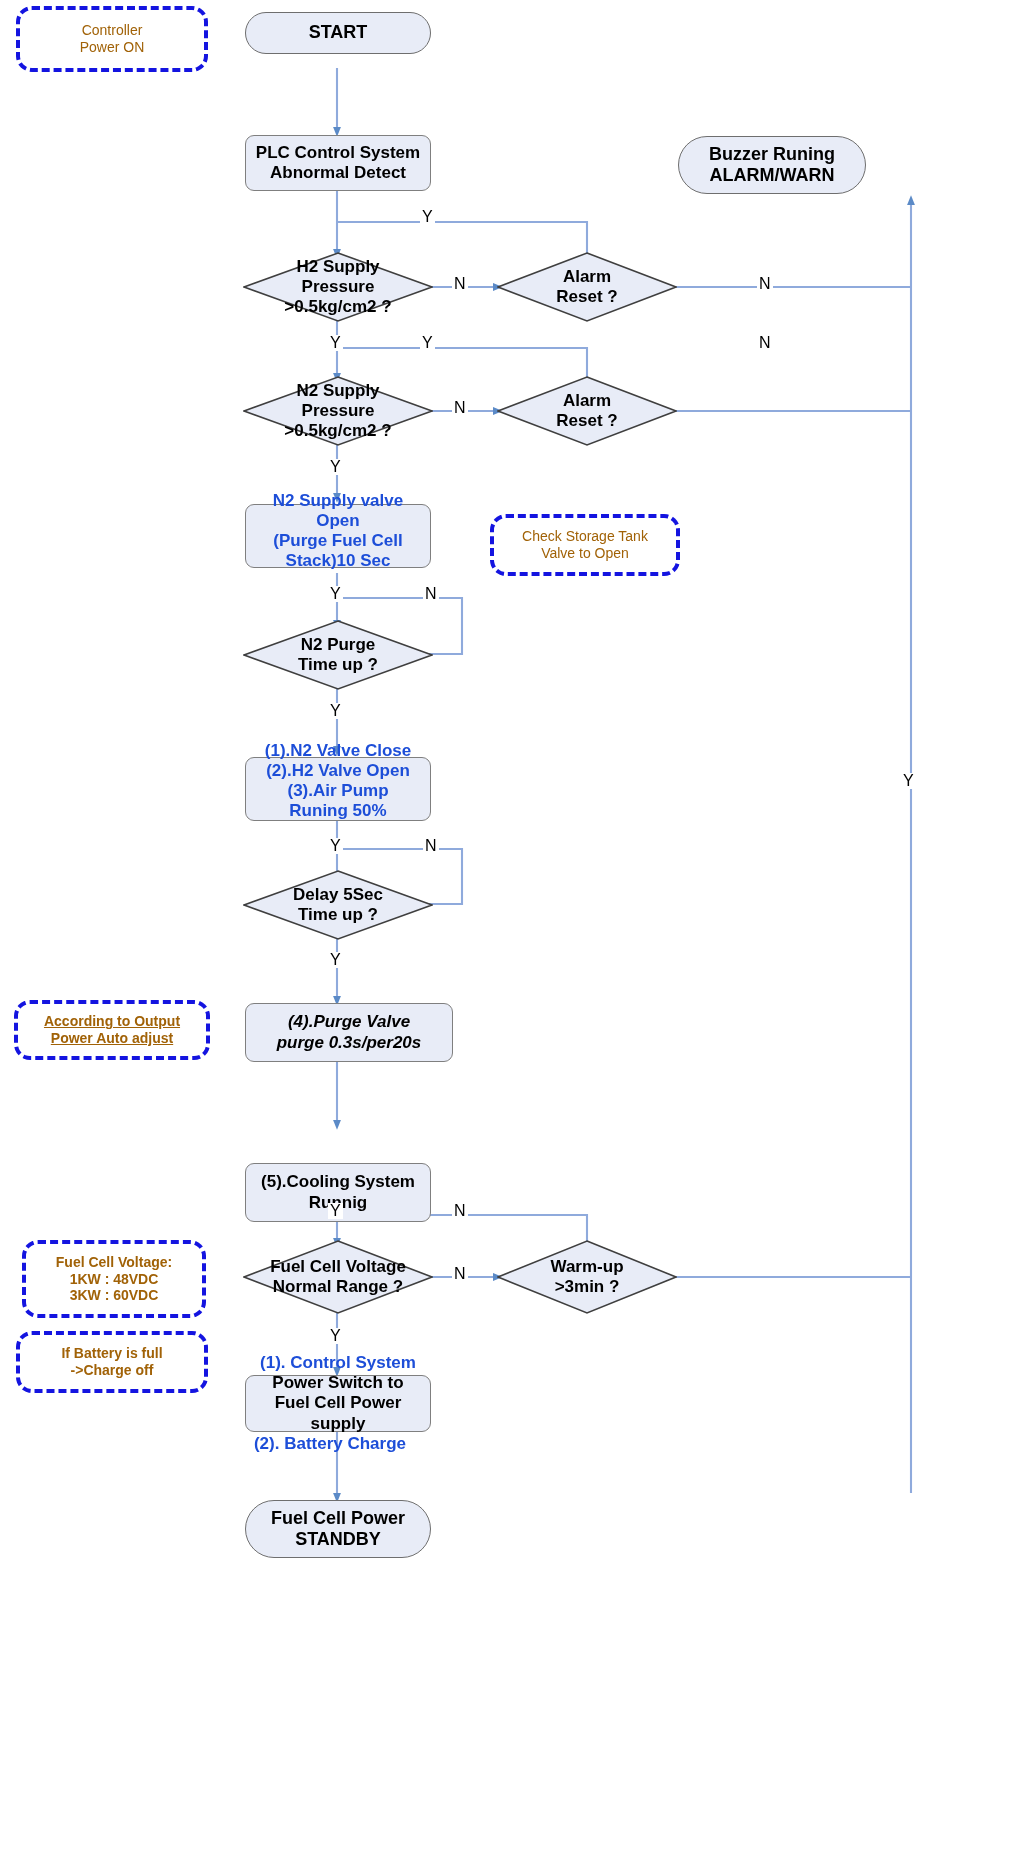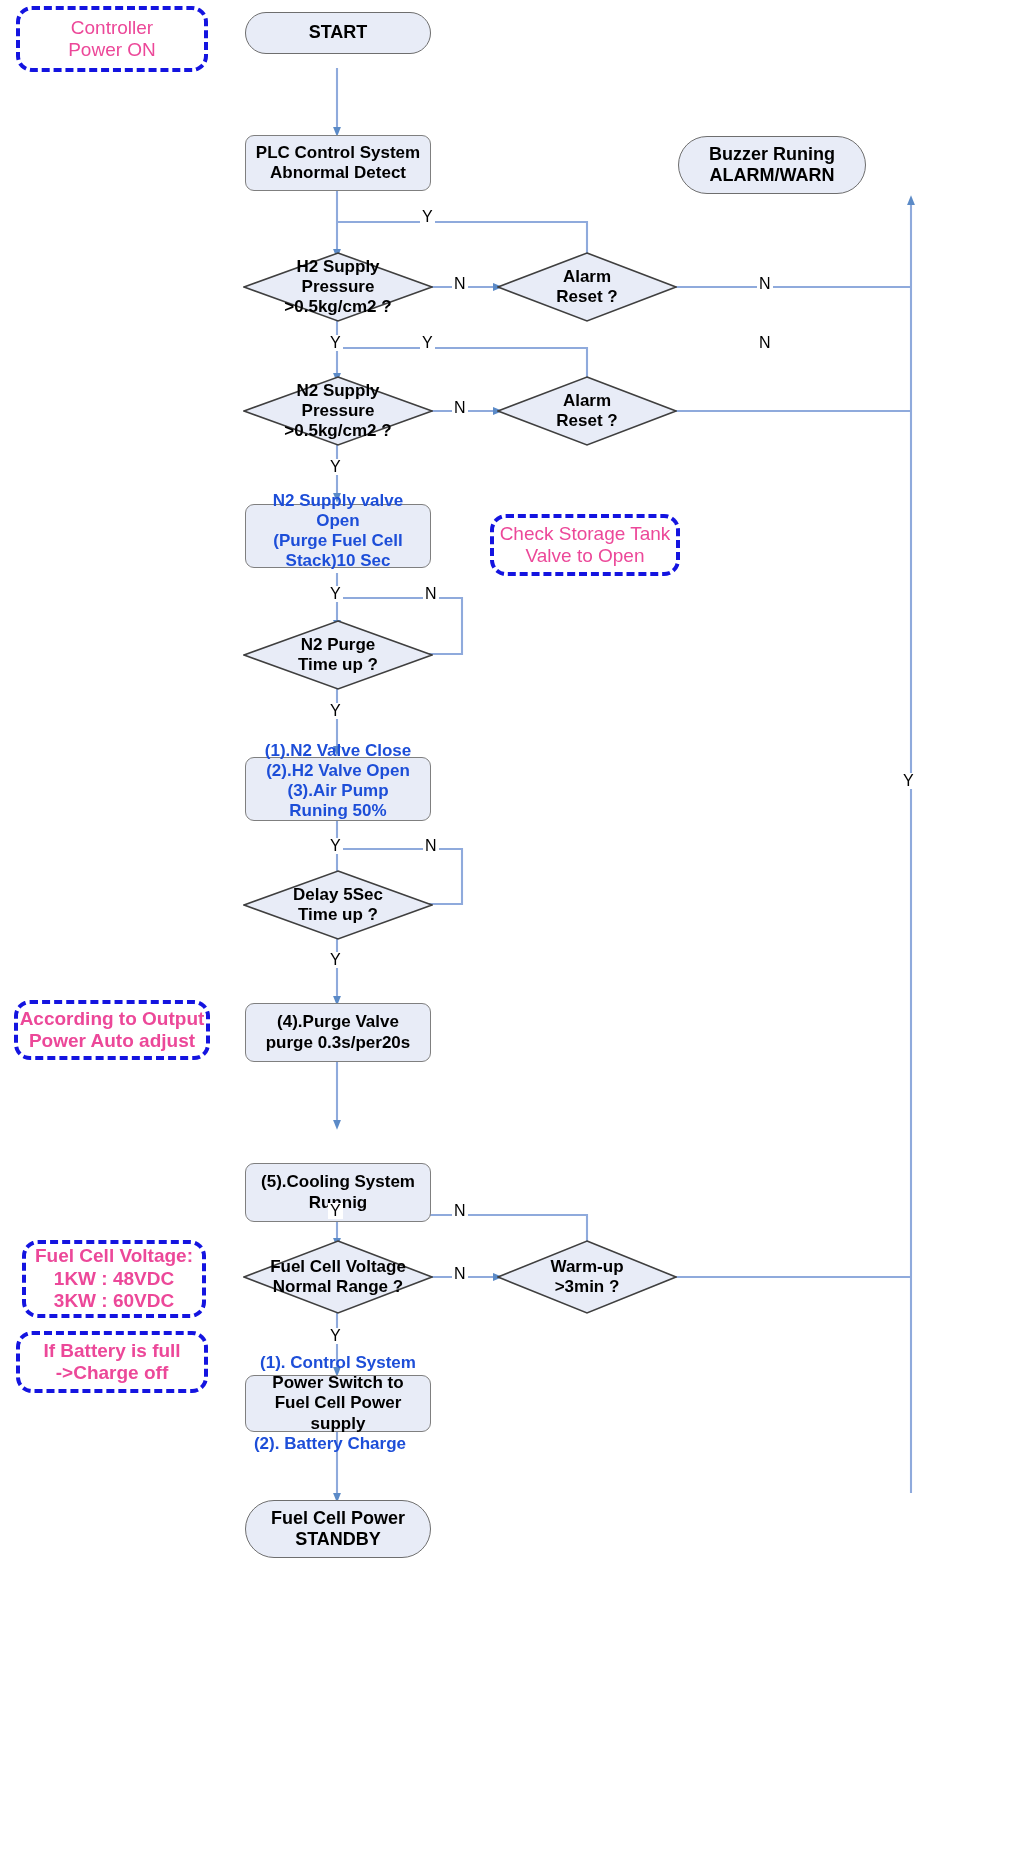--- a/index.html
+++ b/index.html
@@ -63,22 +63,22 @@
     position:relative;
     z-index:1;
     width:108%;
     text-align:center;
   }
   
   .note{
     background:transparent;
     border:4px dashed #1414e0;
     border-radius:16px;
-    font-size:19px;
-    color:#ec4899;
+    font-size:14px;
+    color:#a16207;
     font-weight:bold;
   }
   .note.thin{font-weight:normal;}
   
   .spill{
     position:absolute;
     text-align:center;
     font-weight:bold;
     font-size:17px;
     color:#1d4ed8;
@@ -157,21 +157,21 @@
       <path d="M337,1430 L337,1498" marker-end="url(#ah)"></path>
     </g>
   </svg>
 
   <div class="node note thin" style="left:16px;top:6px;width:192px;height:66px;">Controller
 Power ON</div>
 
   <div class="node note thin" style="left:490px;top:514px;width:190px;height:62px;">Check Storage Tank
 Valve to Open</div>
 
-  <div class="node note" style="left:14px;top:1000px;width:196px;height:60px;">According to Output
+  <div class="node note" style="left:14px;top:1000px;width:196px;height:60px;text-decoration:underline;">According to Output
 Power Auto adjust</div>
 
   <div class="node note" style="left:22px;top:1240px;width:184px;height:78px;">Fuel Cell Voltage:
 1KW : 48VDC
 3KW : 60VDC</div>
 
   <div class="node note" style="left:16px;top:1331px;width:192px;height:62px;">If Battery is full
 -&gt;Charge off</div>
 
   <div class="node term" style="left:245px;top:12px;width:186px;height:42px;">START</div>
@@ -190,21 +190,21 @@
 Open
 (Purge Fuel Cell
 Stack)10 Sec</div>
 
   <div class="node proc" style="left:245px;top:757px;width:186px;height:64px;"></div>
   <div class="spill" style="left:236px;top:741px;width:204px;">(1).N2 Valve Close
 (2).H2 Valve Open
 (3).Air Pump
 Runing 50%</div>
 
-  <div class="node proc" style="left:245px;top:1003px;width:186px;height:59px;">(4).Purge Valve
+  <div class="node proc" style="left:245px;top:1003px;width:208px;height:59px;font-style:italic;">(4).Purge Valve
 purge 0.3s/per20s</div>
 
   <div class="node proc" style="left:245px;top:1127px;width:186px;height:59px;margin-top:36px;">(5).Cooling System
 Runnig</div>
 
   <div class="node proc" style="left:245px;top:1375px;width:186px;height:57px;">Power Switch to
 Fuel Cell Power
 supply</div>
   <div class="spill" style="left:236px;top:1353px;width:204px;">(1). Control System</div>
   <div class="spill" style="left:228px;top:1434px;width:204px;">(2). Battery Charge</div>

